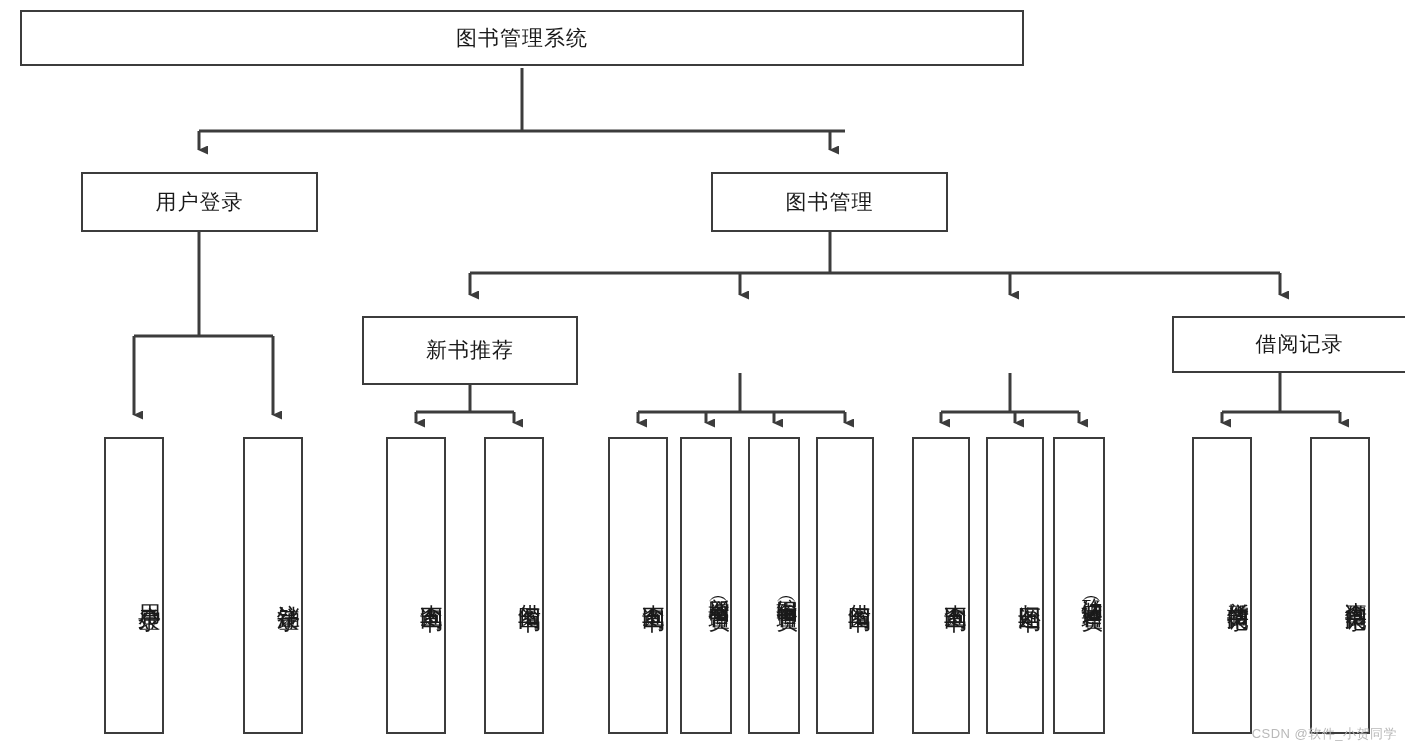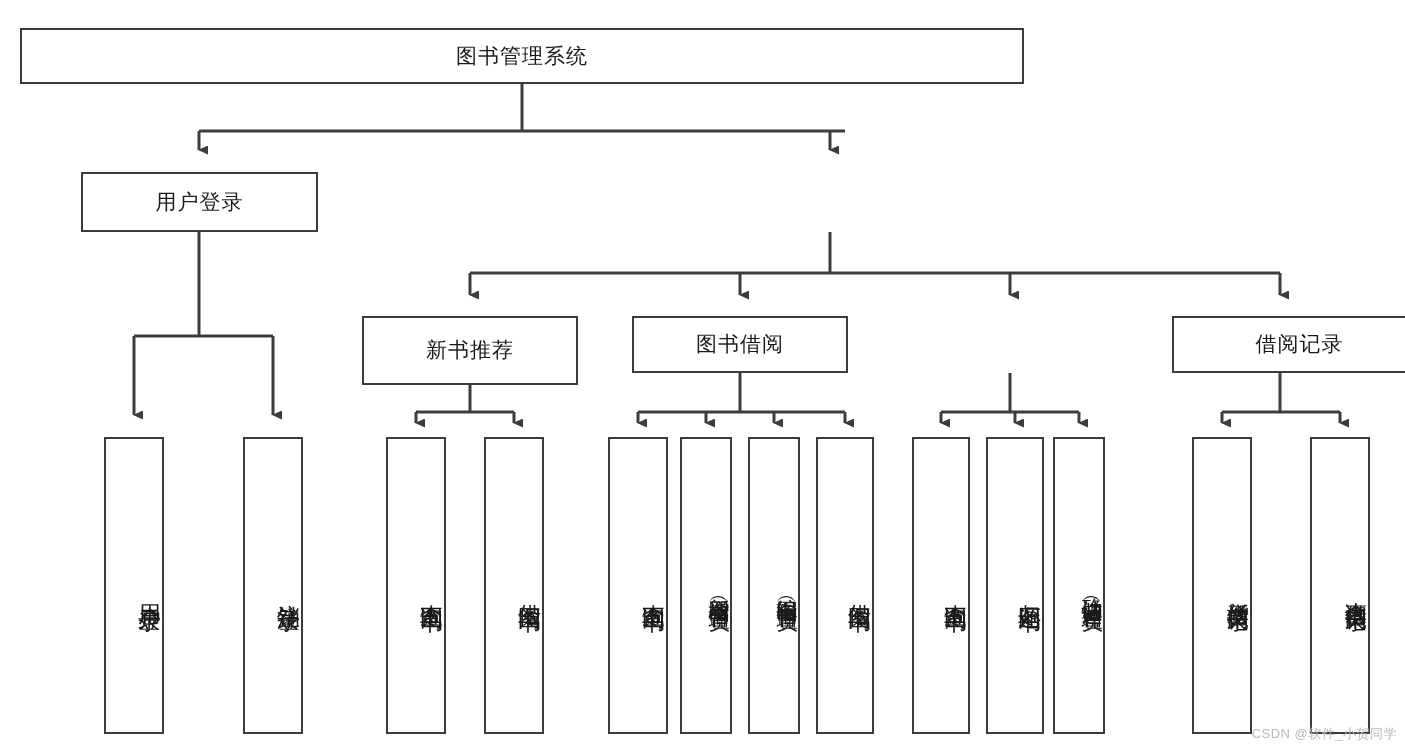--- a/index.html
+++ b/index.html
@@ -113,33 +113,33 @@
       <path d="M1015,412 L1015,423" marker-end="url(#arrow)"></path>
       <path d="M1079,412 L1079,423" marker-end="url(#arrow)"></path>
 
       <path d="M1280,373 L1280,412"></path>
       <path d="M1222,412 L1340,412"></path>
       <path d="M1222,412 L1222,423" marker-end="url(#arrow)"></path>
       <path d="M1340,412 L1340,423" marker-end="url(#arrow)"></path>
     </g>
   </svg>
 
-  <div class="node horiz" style="left:20px; top:28px; width:1004px; height:56px;">
+  <div class="node horiz" style="left:20px; top:10px; width:1004px; height:56px;">
     <span>图书管理系统</span>
   </div>
 
   <div class="node horiz" style="left:81px; top:172px; width:237px; height:60px;">
     <span>用户登录</span>
   </div>
+  <div class="node horiz" style="left:711px; top:172px; width:237px; height:60px;">
+    <span>图书管理</span>
+  </div>
 
   <div class="node horiz" style="left:362px; top:316px; width:216px; height:69px;">
     <span>新书推荐</span>
-  </div>
-  <div class="node horiz" style="left:632px; top:316px; width:216px; height:57px;">
-    <span>图书借阅</span>
   </div>
   <div class="node horiz" style="left:1172px; top:316px; width:255px; height:57px;">
     <span>借阅记录</span>
   </div>
 
   <div class="node vert" style="left:104px; top:437px; width:60px; height:297px;">
     <span class="vlabel">用户登录</span>
   </div>
   <div class="node vert" style="left:243px; top:437px; width:60px; height:297px;">
     <span class="vlabel">注销登录</span>

